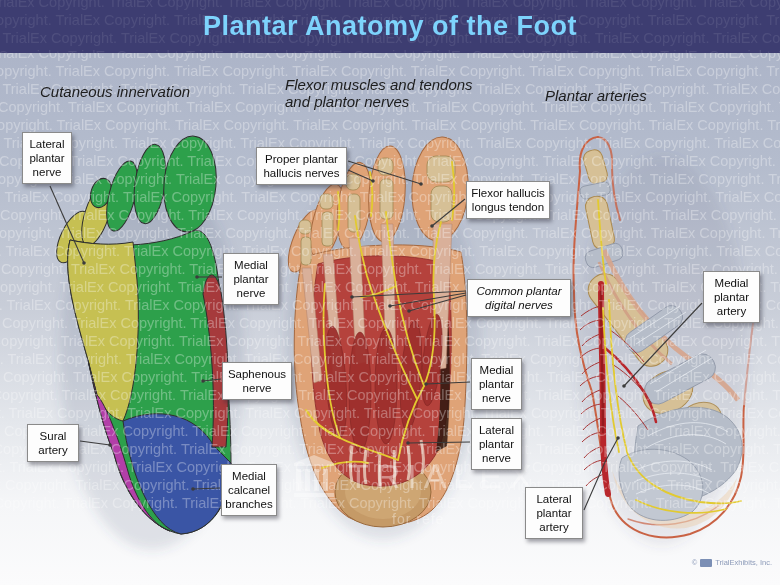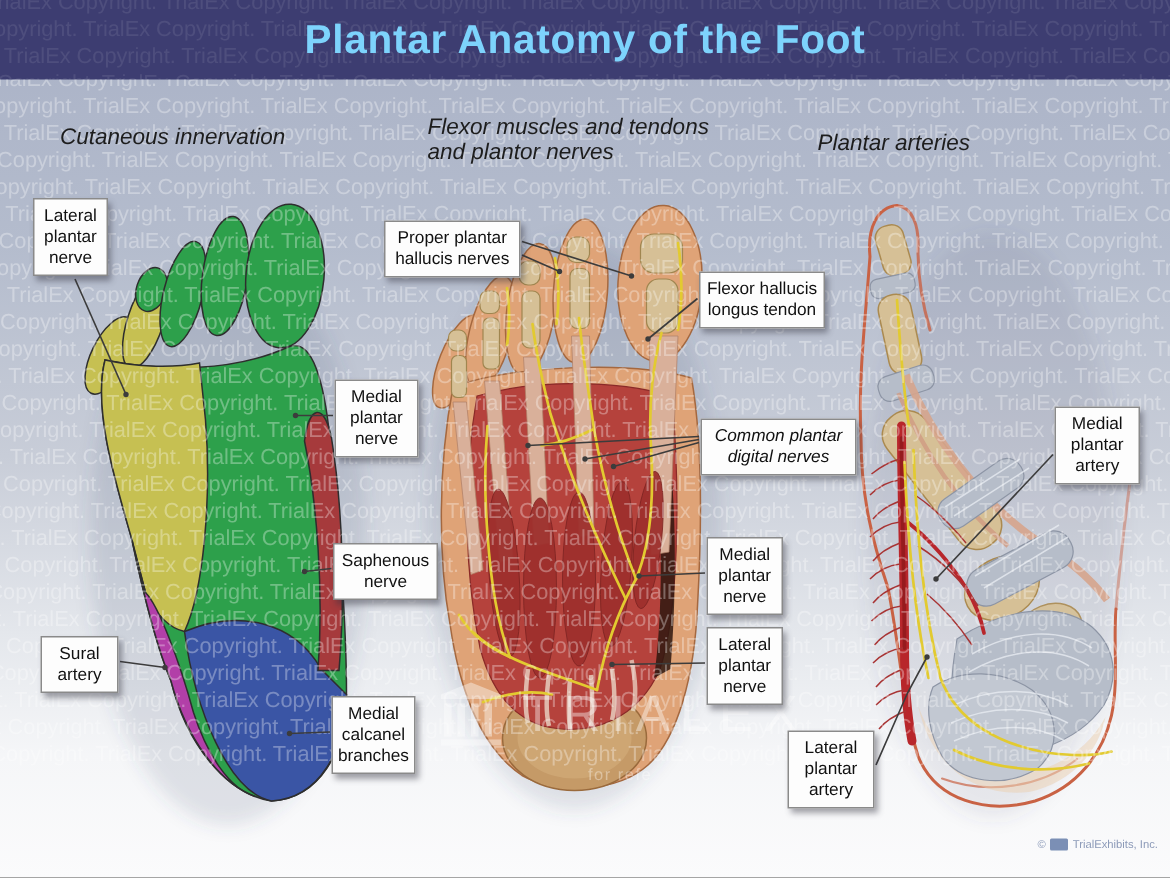--- a/index.html
+++ b/index.html
@@ -47,21 +47,21 @@
   .lline{stroke:var(--label-line,#3c3c3c);stroke-width:1.1;fill:none;}
   .ldot{fill:var(--label-line,#3c3c3c);}
   
   .lbl{position:absolute;z-index:8;background:#fdfdfd;border:1px solid #8a8a8a;
     box-shadow:2px 3px 4px rgba(50,50,65,.45);font-size:11.5px;line-height:14px;color:#111;
     text-align:center;white-space:pre-line;padding:4px 3px;box-sizing:border-box;}
   
   .tx-logo{position:absolute;left:292px;top:453px;z-index:6;display:flex;align-items:center;gap:12px;
     opacity:.40;color:#fff;pointer-events:none;}
   .tx-text{font-size:34px;font-weight:normal;letter-spacing:7px;}
-  .tx-sub{position:absolute;left:100px;top:58px;font-size:11px;letter-spacing:1px;opacity:.9;}
+  .tx-sub{position:absolute;left:100px;top:58px;font-size:14px;letter-spacing:1px;opacity:.9;}
   
   .footer{position:absolute;right:8px;top:558px;z-index:8;display:flex;align-items:center;gap:3px;
     font-size:7.5px;color:#8c9ab8;}
   .f-icon{width:12px;height:8px;background:#7b8fb5;border-radius:1px;}
 </style>
 </head>
 <body>
 
 <div class="page" style="--header-background: #3d3d71; --region-medial-plantar-nerve: #2da04b; --region-lateral-plantar-nerve: #c6c052; --region-saphenous-nerve: #a63a3c; --region-sural-nerve: #b23fa8; --region-medial-calcaneal-branches: #3a55a5; --nerve-yellow: #e2ca30; --muscle-red: #b5423c; --artery-red: #b8262b; --bone-tan: #d6c096; --skin-tone: #dfa377; --ligament-gray: #b6bdc9; --label-line: #3c3c3c;">
 

